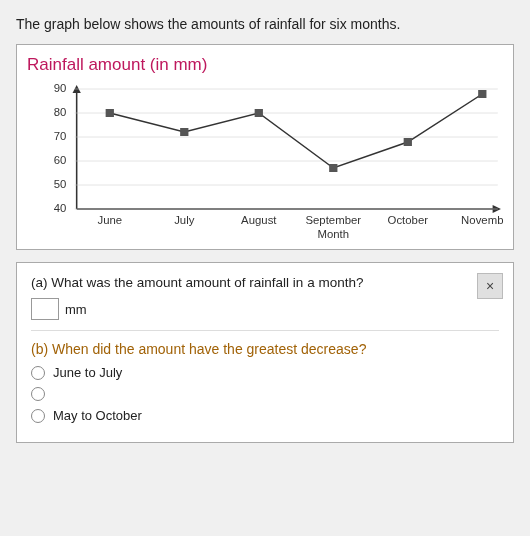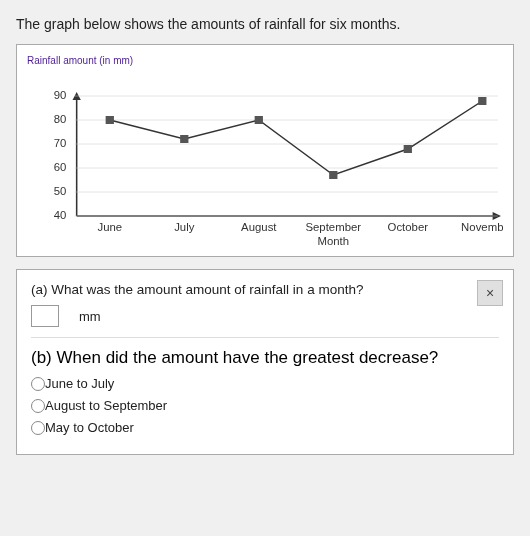--- a/index.html
+++ b/index.html
@@ -16,24 +16,24 @@
       margin-bottom: 12px;
     }
     .chart-container {
       background: #fff;
       border: 1px solid #aaa;
       padding: 10px 10px 8px 10px;
       margin-bottom: 12px;
       position: relative;
     }
     .chart-title {
-      font-size: 10px;
+      font-size: 17px;
       font-weight: normal;
-      margin-bottom: 22px;
-      color: #4c1d95;
+      margin-bottom: 6px;
+      color: #be185d;
     }
     .chart-area {
       position: relative;
       width: 100%;
       height: 160px;
     }
     svg.chart-svg {
       width: 100%;
       height: 100%;
     }
@@ -45,21 +45,21 @@
       position: relative;
     }
     .question-text {
       font-size: 13.5px;
       color: #222;
       margin-bottom: 8px;
     }
     .answer-row {
       display: flex;
       align-items: center;
-      gap: 20px;
+      gap: 6px;
       margin-bottom: 10px;
       border-bottom: 1px solid #ddd;
       padding-bottom: 10px;
     }
     .mm-input-box {
       width: 28px;
       height: 22px;
       border: 1px solid #999;
       background: #fff;
       display: inline-block;
@@ -77,27 +77,28 @@
       width: 26px;
       height: 26px;
       display: flex;
       align-items: center;
       justify-content: center;
       font-size: 14px;
       cursor: pointer;
       color: #444;
     }
     .question-b-text {
-      font-size: 17px;
-      color: #000000;
+      font-size: 14px;
+      color: #a16207;
       margin-bottom: 8px;
     }
     .radio-option {
       display: flex;
       align-items: center;
+      gap: 8px;
       margin-bottom: 7px;
       font-size: 13px;
       color: #222;
     }
     .radio-circle {
       width: 14px;
       height: 14px;
       border-radius: 50%;
       border: 1.5px solid #888;
       background: #fff;
@@ -171,19 +172,18 @@
   </div>
 
   <p class="question-b-text">(b) When did the amount have the greatest decrease?</p>
 
   <div class="radio-option">
     <div class="radio-circle"></div>
     <span>June to July</span>
   </div>
   <div class="radio-option">
     <div class="radio-circle"></div>
-    <span>August to September</span>
   </div>
   <div class="radio-option">
     <div class="radio-circle"></div>
     <span>May to October</span>
   </div>
 </div>
 
 </body></html>

